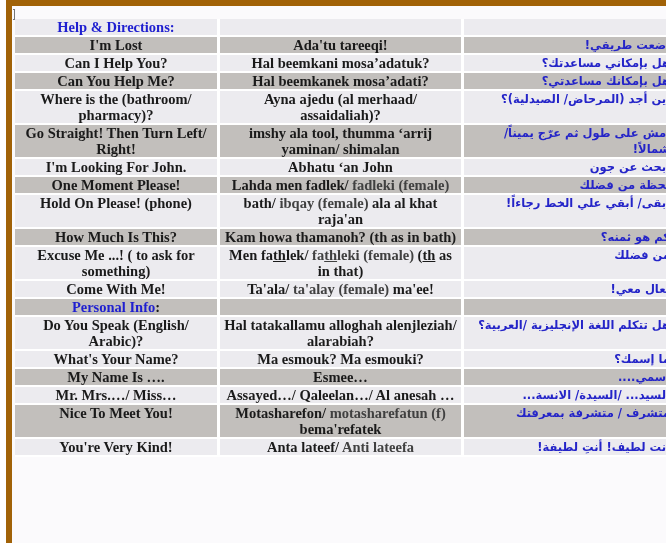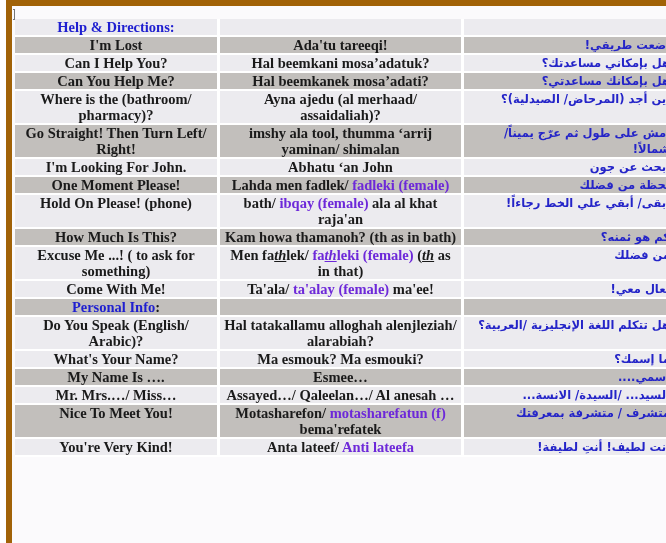--- a/index.html
+++ b/index.html
@@ -36,29 +36,29 @@
     border-right: 3px solid #ffffff;
     border-bottom: 2px solid #ffffff;
   }
   table.phrases td:last-child { border-right: none; text-align: right; }
   col.c1 { width: 205px; }
   col.c2 { width: 244px; }
   col.c3 { width: 210px; }
   tr.light td { background: #ecebef; }
   tr.dark td { background: #c2bfbc; }
   tr.section td.sec { color: #1f1fd0; }
-  .blue { color: #6d28d9; margin-top: 22px; }
+  .blue { color: #404040; margin-top: 22px; }
   td.ar {
     direction: rtl;
     font-family: "DejaVu Sans", sans-serif;
     font-size: 11.5px !important;
     color: #2424c8 !important;
     font-weight: bold;
   }
-  u { text-decoration: underline; font-style: italic; }
+  u { text-decoration: underline; }
 </style>
 </head>
 <body>
 
 <div class="frame">
   <div class="tick"></div>
   <table class="phrases">
     <colgroup>
         <col class="c1">
         <col class="c2">

